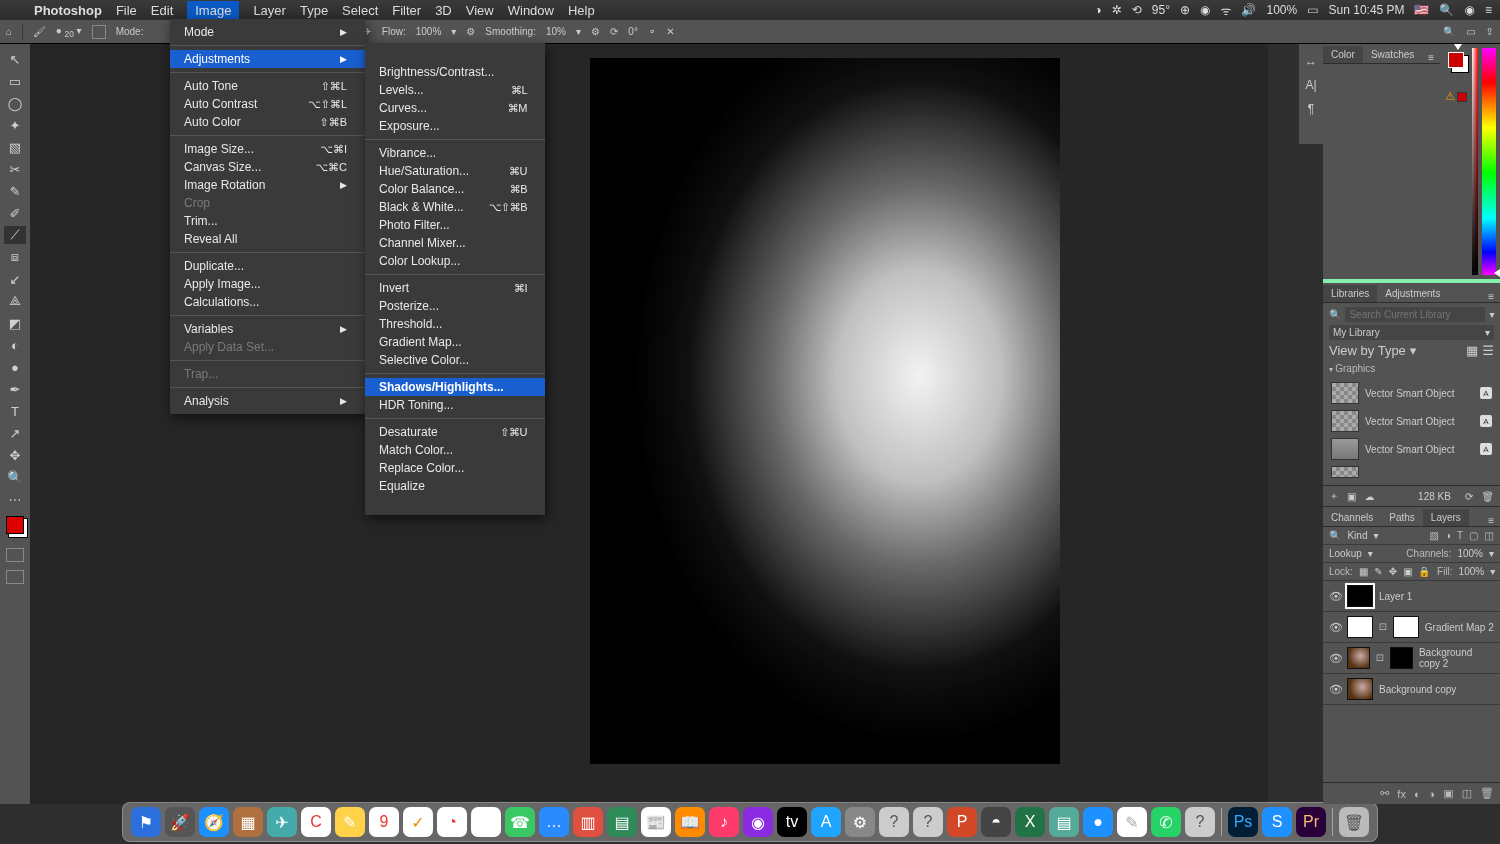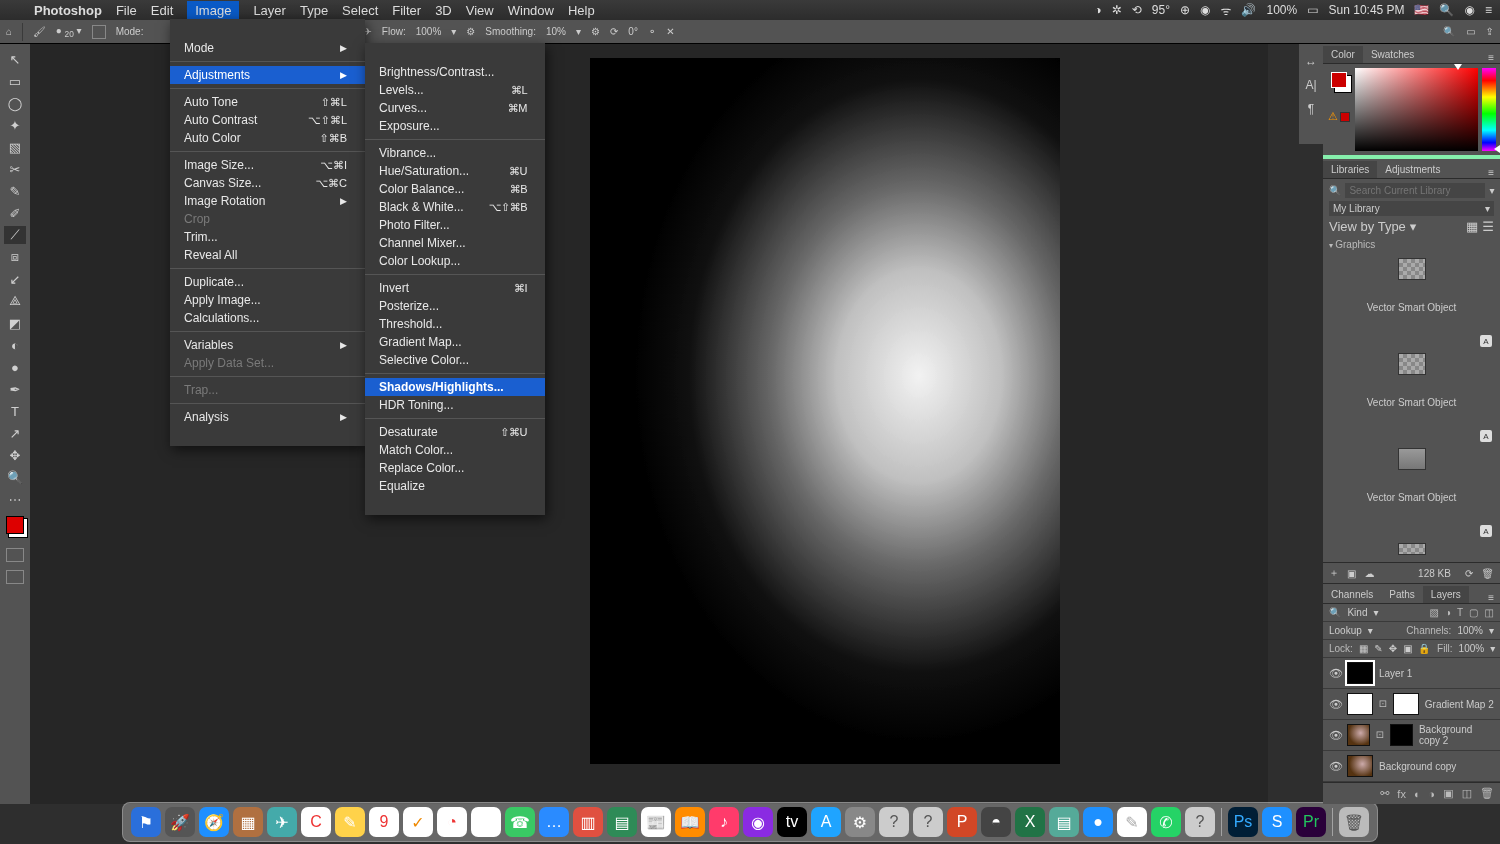--- a/index.html
+++ b/index.html
@@ -37,42 +37,42 @@
 
 .rstrip { position:absolute; top:44px; right:177px; width:24px; height:100px; background:#535353; display:flex; flex-direction:column; align-items:center; gap:10px; padding-top:10px; z-index:30; color:#ccc; font-size:12px; }
 
 
 .panels { position:absolute; top:44px; right:0; width:177px; bottom:40px; background:#535353; display:flex; flex-direction:column; z-index:30; color:#ccc; font-size:10px; }
 .panel-tabs { display:flex; height:20px; align-items:end; border-bottom:1px solid #2b2b2b; }
 .panel-tabs .tab { padding:3px 8px; font-size:10px; color:#ccc; cursor:pointer; }
 .panel-tabs .tab.active { background:#454545; }
 .panel-tabs .menu { margin-left:auto; padding:0 6px; color:#ccc; }
 
-.color-panel { height:235px; display:flex; flex-direction:column; }
+.color-panel { height:235px; display:flex; flex-direction:row; }
 .color-body { flex:1; display:flex; padding:4px 4px 4px 4px; gap:4px; }
 .color-swatches { width:24px; display:flex; flex-direction:column; gap:14px; align-items:center; padding-top:4px; }
 .color-swatches .fg { width:16px; height:16px; background:#cc0000; border:1px solid #fff; box-shadow:4px 4px 0 #fff,4px 4px 0 1px #000; }
 .color-swatches .warn { color:#f90; font-size:11px; display:flex; align-items:center; gap:2px; margin-top:8px; }
 .color-swatches .warn .sw { width:10px; height:10px; background:#cc0000; border:1px solid #333; }
 .color-field { flex:1; position:relative; background:linear-gradient(to right,#fff,#ff0000); }
 .color-field::after { content:""; position:absolute; inset:0; background:linear-gradient(to bottom,rgba(0,0,0,0),#000); }
 .color-field .ptr { position:absolute; top:-4px; right:16px; width:0; height:0; border-left:4px solid transparent; border-right:4px solid transparent; border-top:6px solid #fff; }
 .hue-strip { width:14px; background:linear-gradient(to bottom,#ff00ff,#ff0000 15%,#ffff00 35%,#00ff00 55%,#00ffff 75%,#0000ff 90%,#ff00ff); position:relative; }
 .hue-strip .hptr { position:absolute; bottom:-2px; right:-4px; width:0; height:0; border-top:4px solid transparent; border-bottom:4px solid transparent; border-right:6px solid #fff; }
 
 .lib-panel { border-top:4px solid #86efac; }
 .lib-body { padding:4px 6px; display:flex; flex-direction:column; gap:3px; }
 .lib-body .search { display:flex; align-items:center; gap:4px; }
 .lib-body .search input { flex:1; background:#454545; border:none; color:#ccc; font-size:10px; padding:2px 4px; outline:none; }
 .lib-body .drop { background:#454545; padding:2px 4px; display:flex; justify-content:space-between; align-items:center; }
 .lib-body .viewrow { display:flex; align-items:center; gap:4px; font-size:13px; }
 .lib-body .viewrow .rv { margin-left:auto; display:flex; gap:4px; }
 .lib-body .section { color:#bbb; font-size:10px; padding:2px 0; }
 .lib-body .section::before { content:"▾ "; font-size:8px; }
-.lib-item { display:flex; align-items:center; gap:22px; padding:3px 2px;flex-direction:column; }
+.lib-item { display:flex; align-items:center; gap:6px; padding:3px 2px; }
 .lib-item .thumb { width:28px; height:22px; background:repeating-conic-gradient(#888 0 25%,#aaa 0 50%) 0 0/8px 8px; border:1px solid #333; }
 .lib-item .thumb.wav { background:linear-gradient(#999,#777); }
 .lib-item .badge { margin-left:auto; width:12px; height:12px; background:#ddd; color:#333; font-size:8px; display:flex; align-items:center; justify-content:center; border-radius:2px; }
 .lib-footer { display:flex; align-items:center; gap:8px; padding:3px 6px; border-top:1px solid #2b2b2b; font-size:10px; }
 .lib-footer .sz { margin-left:auto; margin-right:6px; }
 
 .layers-panel { border-top:1px solid #2b2b2b; flex:1; display:flex; flex-direction:column; }
 .lay-row { display:flex; align-items:center; gap:6px; padding:3px 6px; font-size:10px; border-bottom:1px solid #3a3a3a; }
 .lay-row .icons { margin-left:auto; display:flex; gap:6px; color:#bbb; }
 .lay-row .lbl { color:#bbb; }
@@ -82,21 +82,21 @@
 .layer .th { width:26px; height:22px; background:#222; border:1px solid #111; }
 .layer .th.sel { outline:2px solid #fff; }
 .layer .th.white { background:#fff; }
 .layer .th.mask { background:#000; }
 .layer .th.face { background:radial-gradient(circle at 60% 40%,#caa,#531 70%); }
 .layer .link { font-size:9px; color:#bbb; }
 .layer .nm { font-size:10px; }
 .layer.footer { display:flex; gap:8px; padding:4px 6px; justify-content:flex-end; color:#bbb; font-size:11px; border-top:1px solid #2b2b2b; border-bottom:none; }
 
 
-.menu1 { position:absolute; top:19px; left:170px; width:195px; background:#3a3a3a; color:#e8e8e8; font-size:12px; z-index:100; box-shadow:2px 4px 12px rgba(0,0,0,.6); padding:20px 0; }
+.menu1 { position:absolute; top:19px; left:170px; width:195px; background:#3a3a3a; color:#e8e8e8; font-size:12px; z-index:100; box-shadow:2px 4px 12px rgba(0,0,0,.6); padding:4px 0; }
 .menu1 .mi { display:flex; align-items:center; padding:2px 18px 2px 14px; height:18px; cursor:default; white-space:nowrap; }
 .menu1 .mi.hl { background:#1a5fd0; color:#fff; }
 .menu1 .mi.dis { color:#7a7a7a; }
 .menu1 .mi .sc { margin-left:auto; font-size:11px; }
 .menu1 .mi .ar { margin-left:auto; font-size:9px; }
 .menu1 hr { border:none; border-top:1px solid #555; margin:4px 0; }
 
 .menu2 { position:absolute; top:43px; left:365px; width:180px; background:#3a3a3a; color:#e8e8e8; font-size:12px; z-index:100; box-shadow:2px 4px 12px rgba(0,0,0,.6); padding:20px 0; }
 .menu2 .mi { display:flex; align-items:center; padding:2px 18px 2px 14px; height:18px; cursor:default; white-space:nowrap; }
 .menu2 .mi.hl { background:#1a5fd0; color:#fff;font-weight:bold; }
@@ -535,16 +535,16 @@
     <div class="di" style="background: rgb(68, 68, 68);">◓</div>
     <div class="di" style="background: rgb(33, 115, 70);">X</div>
     <div class="di" style="background: rgb(85, 170, 153);">▤</div>
     <div class="di" style="background: rgb(30, 144, 255);">●</div>
     <div class="di" style="background: rgb(255, 255, 255); color: rgb(170, 170, 170);">✎</div>
     <div class="di" style="background: rgb(37, 211, 102);">✆</div>
     <div class="di" style="background: rgb(204, 204, 204); color: rgb(85, 85, 85);">?</div>
     <div class="sep"></div>
     <div class="di" style="background: rgb(0, 30, 54); color: rgb(51, 170, 255);">Ps</div>
     <div class="di" style="background: rgb(30, 144, 255);">S</div>
-    <div class="di" style="background: rgb(42, 0, 58); color: #22c55e;">Pr</div>
+    <div class="di" style="background: rgb(42, 0, 58); color: #fdba74;">Pr</div>
     <div class="sep"></div>
     <div class="di" style="background: rgb(187, 187, 187); color: rgb(85, 85, 85);">🗑</div>
   </div>
 
 </body></html>

